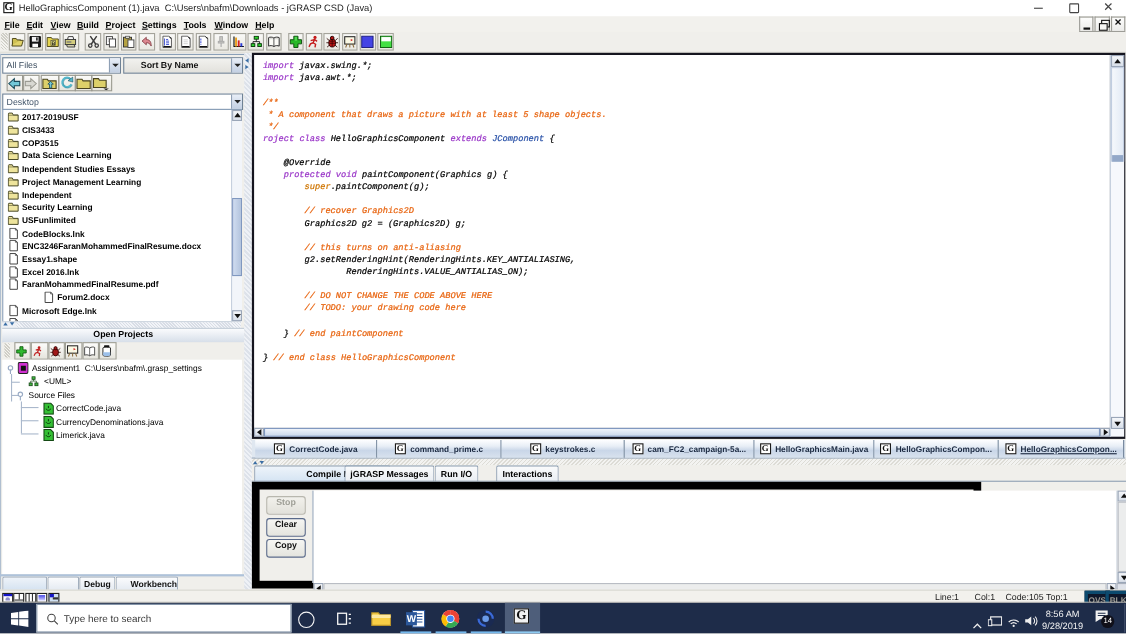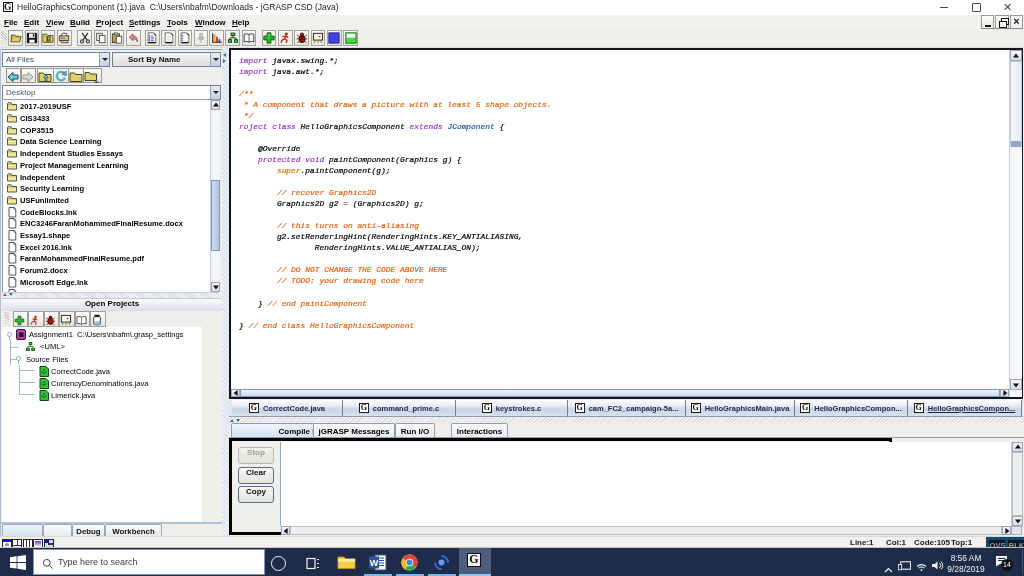--- a/index.html
+++ b/index.html
@@ -30,21 +30,21 @@
 .sb-btn{position:absolute;width:100%;background:linear-gradient(180deg,#f5f7fa,#d8dfe9);border:1px solid #9aa6b8;box-sizing:border-box;}
 .tri-u{position:absolute;left:50%;top:50%;transform:translate(-50%,-60%);border-left:3.5px solid transparent;border-right:3.5px solid transparent;border-bottom:4px solid #111;}
 .tri-d{position:absolute;left:50%;top:50%;transform:translate(-50%,-40%);border-left:3.5px solid transparent;border-right:3.5px solid transparent;border-top:4px solid #111;}
 .tri-l{position:absolute;left:50%;top:50%;transform:translate(-60%,-50%);border-top:3.5px solid transparent;border-bottom:3.5px solid transparent;border-right:4px solid #111;}
 .tri-r{position:absolute;left:50%;top:50%;transform:translate(-40%,-50%);border-top:3.5px solid transparent;border-bottom:3.5px solid transparent;border-left:4px solid #111;}
 .sb-thumb{position:absolute;background:linear-gradient(90deg,#cfdcf0,#b3c4de);border:1px solid #8098c0;box-sizing:border-box;}
 
 #ophead{left:2px;top:298px;width:220px;height:12px;background:linear-gradient(180deg,#fafbfd,#d7dfe9);border-top:1px solid #c2ccd8;border-bottom:1px solid #bcc6d2;font-size:8px;font-weight:bold;text-align:center;color:#000;}
 #optb{left:2px;top:311px;width:220px;height:15px;background:#f0efeb;}
 .pbtn{position:absolute;top:0px;width:13.5px;height:14px;border:1px solid #a0a096;background:linear-gradient(180deg,#fcfcfa,#e6e5de);}
-#ptree{left:2px;top:327px;width:200px;height:195px;background:#fff;}
+#ptree{left:2px;top:327px;width:218px;height:195px;background:#fff;}
 .prow{position:absolute;font-size:7.6px;color:#000;white-space:pre;}
 
 .btab{position:absolute;top:524px;height:12px;border:1px solid #9aa8ba;border-bottom:none;background:linear-gradient(180deg,#fbfcfd,#e3e9f1);font-size:7.8px;font-weight:bold;color:#111;text-align:center;border-radius:2px 2px 0 0;}
 
 #edframe{left:229px;top:48px;width:794px;height:351px;background:#15151f;}
 #edwhite{left:231px;top:50px;width:778px;height:339px;background:#fff;overflow:hidden;font-style:italic;}
 #code{position:absolute;left:8px;top:0px;font-family:"Liberation Mono",monospace;font-size:7.9px;line-height:11.05px;font-weight:normal;-webkit-text-stroke:0.2px currentColor;white-space:pre;color:#000;}
 .kw{color:#9a36c8;}
 .cm{color:#e8640f;}
 .cl{color:#2a52a8;}
@@ -56,26 +56,26 @@
 .ftab .gi{width:8px;height:8px;background:#fff;border:1px solid #1a1a1a;font-family:"Liberation Serif",serif;font-size:8px;font-weight:bold;line-height:8px;text-align:center;color:#111;margin-right:4px;flex:none;}
 .ftab .tt{}
 
 #hatch{left:229px;top:417px;width:795px;height:6px;background:repeating-linear-gradient(135deg,#f3f3f1 0,#f3f3f1 1.5px,#dddcd6 1.5px,#dddcd6 2.5px);}
 
 #mtabs{left:229px;top:423px;width:795px;height:15px;background:#f0efeb;}
 .mtab{position:absolute;top:0;height:14px;border:1px solid #8fa0b4;border-bottom:none;border-radius:2px 2px 0 0;font-size:8px;font-weight:bold;color:#000;text-align:center;background:linear-gradient(180deg,#fafbfc,#e9edf2);}
 #mtabs .sel{background:linear-gradient(180deg,#eef4fa,#d2e2f2);height:15px;}
 #mtabline{left:229px;top:437px;width:795px;height:1px;background:#8fa0b4;}
 
-#mpanel{left:229px;top:438px;width:663px;height:97px;background:#f0efeb;border:3px solid #000000;box-sizing:border-box;}
+#mpanel{left:229px;top:438px;width:663px;height:97px;background:#f0efeb;border:7px solid #000000;box-sizing:border-box;}
 .gbtn{position:absolute;left:6px;width:34px;height:15px;border-radius:3px;font-size:8px;font-weight:bold;text-align:center;}
 #mwhite{position:absolute;left:48px;top:1px;width:731px;height:84px;background:#fff;border-left:1px solid #98a8bc;}
 
 #statusbar{left:0;top:536px;width:1024px;height:12px;background:#f2f1ed;border-top:1px solid #d8d7d0;}
-.st{position:absolute;top:538px;font-size:8px;font-weight:bold;color:#1a1a1a;white-space:pre;}
+.st{position:absolute;top:538px;font-size:8px;font-weight:normal;color:#1a1a1a;white-space:pre;}
 .stbox{position:absolute;top:0px;width:17px;height:11px;background:#0f172a;border:3px solid #0c4a6e;font-size:7.5px;font-weight:bold;color:#9a9992;text-align:center;line-height:11px;}
 
 #taskbar{left:0;top:548px;width:1024px;height:28px;background:#1e2c49;}
 #searchbox{position:absolute;left:33px;top:549px;width:232px;height:26px;background:#fff;border:1px solid #8494a8;box-sizing:border-box;}
 .tklight{position:absolute;top:26px;height:2px;background:#76b9ed;}
 
 #vsplit{left:222px;top:48px;width:7px;height:488px;background:repeating-linear-gradient(45deg,#eef1f6 0,#eef1f6 1.5px,#dde2ea 1.5px,#dde2ea 3px);}
 </style></head>
 <body>
 
@@ -351,21 +351,21 @@
           <path d="M7 0.5 L7 2.2 L8.8 2.2" fill="none" stroke="#444" stroke-width="0.7"></path>
         </svg><span>Essay1.shape</span></div>
       <div class="frow" style="top:141.7px;"><svg width="11" height="11" viewBox="0 0 11 11">
           <path d="M2 0.5 L7 0.5 L8.8 2.2 L8.8 10 L2 10 Z" fill="#fff" stroke="#444" stroke-width="0.9"></path>
           <path d="M7 0.5 L7 2.2 L8.8 2.2" fill="none" stroke="#444" stroke-width="0.7"></path>
         </svg><span>Excel 2016.lnk</span></div>
       <div class="frow" style="top:153.4px;"><svg width="11" height="11" viewBox="0 0 11 11">
           <path d="M2 0.5 L7 0.5 L8.8 2.2 L8.8 10 L2 10 Z" fill="#fff" stroke="#444" stroke-width="0.9"></path>
           <path d="M7 0.5 L7 2.2 L8.8 2.2" fill="none" stroke="#444" stroke-width="0.7"></path>
         </svg><span>FaranMohammedFinalResume.pdf</span></div>
-      <div class="frow" style="top:165.1px;"><svg width="11" height="11" viewBox="0 0 11 11">
+      <div class="frow" style="top:165.1px;margin-left:32px;"><svg width="11" height="11" viewBox="0 0 11 11">
           <path d="M2 0.5 L7 0.5 L8.8 2.2 L8.8 10 L2 10 Z" fill="#fff" stroke="#444" stroke-width="0.9"></path>
           <path d="M7 0.5 L7 2.2 L8.8 2.2" fill="none" stroke="#444" stroke-width="0.7"></path>
         </svg><span>Forum2.docx</span></div>
       <div class="frow" style="top:176.8px;"><svg width="11" height="11" viewBox="0 0 11 11">
           <path d="M2 0.5 L7 0.5 L8.8 2.2 L8.8 10 L2 10 Z" fill="#fff" stroke="#444" stroke-width="0.9"></path>
           <path d="M7 0.5 L7 2.2 L8.8 2.2" fill="none" stroke="#444" stroke-width="0.7"></path>
         </svg><span>Microsoft Edge.lnk</span></div>
       <div class="frow" style="top:188.5px;"><svg width="11" height="11" viewBox="0 0 11 11">
           <path d="M2 0.5 L7 0.5 L8.8 2.2 L8.8 10 L2 10 Z" fill="#fff" stroke="#444" stroke-width="0.9"></path>
           <path d="M7 0.5 L7 2.2 L8.8 2.2" fill="none" stroke="#444" stroke-width="0.7"></path>
@@ -466,21 +466,21 @@
 <div class="btab" style="left:2px;width:39px;background:linear-gradient(180deg,#eef3f9,#d4e2f1);">
     <div style="margin-top:14px;">Browse</div>
   </div>
 <div class="btab" style="left:43px;width:27px;">
     <div style="margin-top:13px;">Find</div>
   </div>
 <div class="btab" style="left:72px;width:31px;">
     <div style="margin-top:2px;">Debug</div>
   </div>
 <div class="btab" style="left:105px;width:55px;">
-    <div style="margin-top:2px;">Workbench</div>
+    <div style="margin-top:2px;text-align:right;">Workbench</div>
   </div>
 
 <div class="abs" id="vsplit"></div>
 <div class="abs" style="left:223px;top:53px;width:0;height:0;border-top:2.5px solid transparent;border-bottom:2.5px solid transparent;border-right:3px solid #3a6ea5;"></div>
 <div class="abs" style="left:223px;top:59px;width:0;height:0;border-top:2.5px solid transparent;border-bottom:2.5px solid transparent;border-left:3px solid #3a6ea5;"></div>
 
 <div class="abs" id="edframe"></div>
 <div class="abs" id="edwhite">
     <pre id="code" style="top: 4.5px; margin: 0px;"><span class="kw">import</span> javax.swing.*;
 <span class="kw">import</span> java.awt.*;

